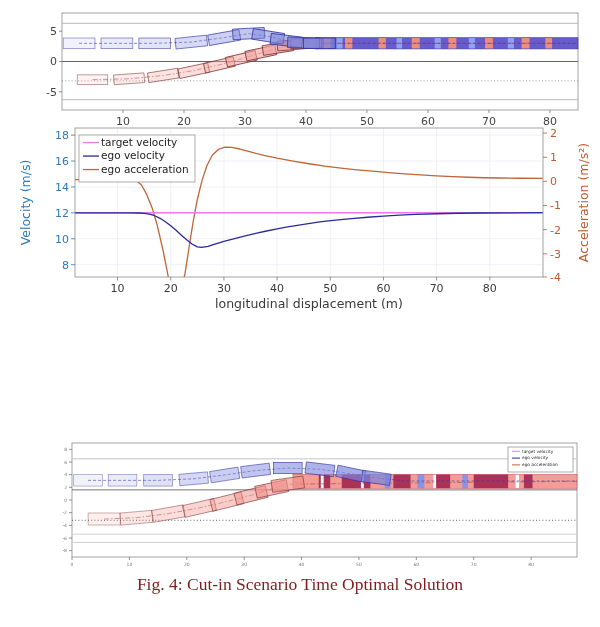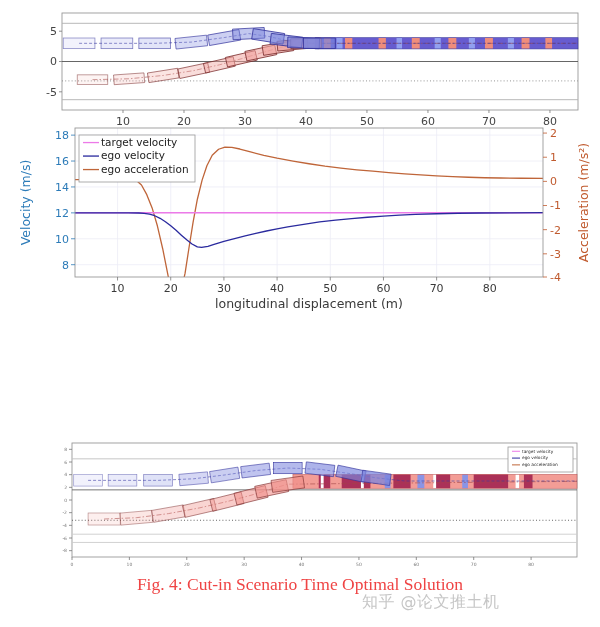--- a/index.html
+++ b/index.html
@@ -4,21 +4,21 @@
 <style>
   html,body{margin:0;padding:0;background:#fff;}
   .page{position:relative;width:600px;height:627px;background:#ffffff;overflow:hidden;
         font-family:"DejaVu Sans",sans-serif;}
   svg{position:absolute;}
   svg text{font-family:"DejaVu Sans",sans-serif;}
   .caption3{position:absolute;left:33px;top:338px;width:538px;
             font:17.5px/27px "Liberation Serif",serif;color:#111;}
   .jline{text-align:justify;text-align-last:justify;}
   .caption4{position:absolute;left:0;top:574px;width:600px;text-align:center;
-            font:17.5px "Liberation Serif",serif;color:#ef4444;}
+            font:17.5px "Liberation Serif",serif;color:#7f1d1d;}
   .wm{position:absolute;left:362px;top:592px;font:16px "DejaVu Sans",sans-serif;
       color:#c6c6c6;letter-spacing:.5px;}
 </style>
 </head>
 <body>
 
 <div class="page">
 
   <svg id="fig3top" width="600" height="125" style="left:0;top:0">
       <rect x="62" y="13" width="516" height="97" fill="#fff" stroke="#999" stroke-width="0.9"></rect>
@@ -246,15 +246,14 @@
       <line x1="512" y1="13.279" x2="520" y2="13.279" stroke="#ec7ae8" stroke-width="1"></line>
       <text x="522" y="14.655" font-size="4.3" fill="#222" text-anchor="start">target velocity</text>
       <line x1="512" y1="20.078999999999997" x2="520" y2="20.078999999999997" stroke="#2a2a9e" stroke-width="1"></line>
       <text x="522" y="21.455" font-size="4.3" fill="#222" text-anchor="start">ego velocity</text>
       <line x1="512" y1="26.878999999999998" x2="520" y2="26.878999999999998" stroke="#bf6539" stroke-width="1"></line>
       <text x="522" y="28.255" font-size="4.3" fill="#222" text-anchor="start">ego acceleration</text>
     </svg>
 
   <div class="caption4">Fig. 4: Cut-in Scenario Time Optimal Solution</div>
 
-  <div class="wm">知乎 @论文推土机</div>
 
 </div>
 
 </body></html>

